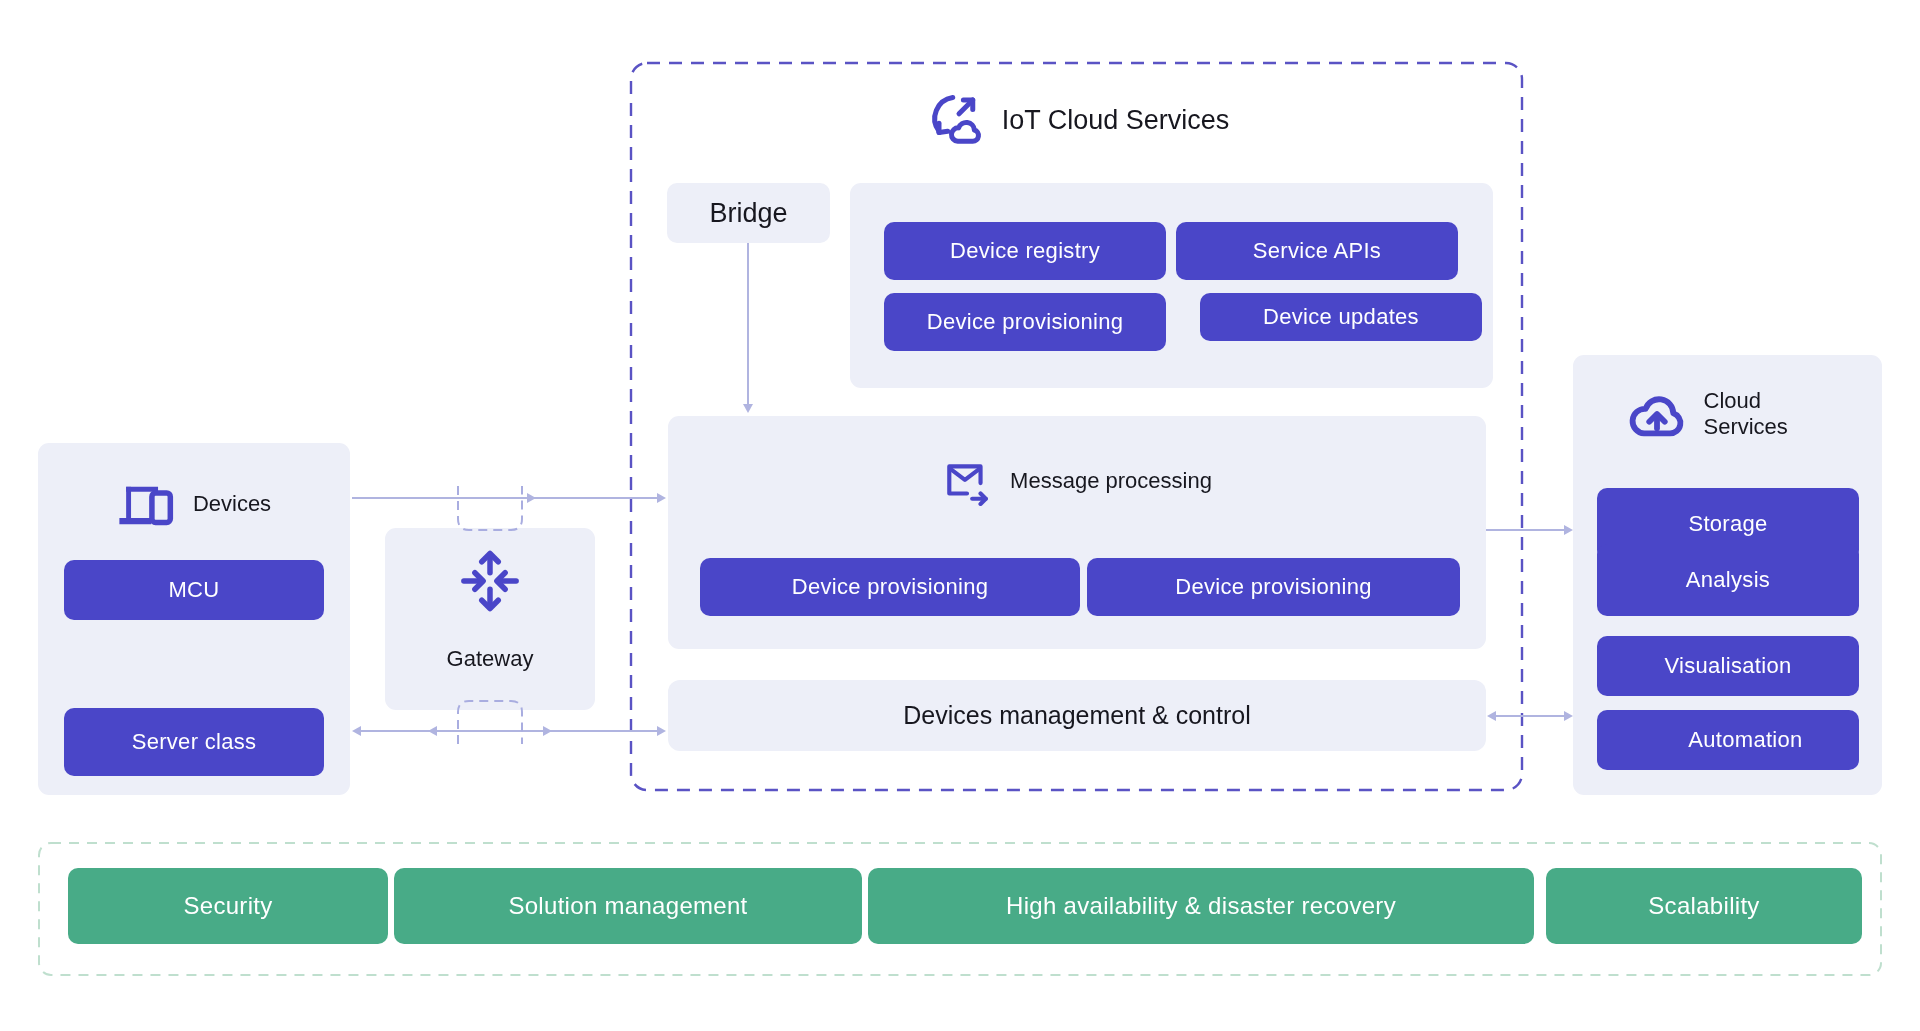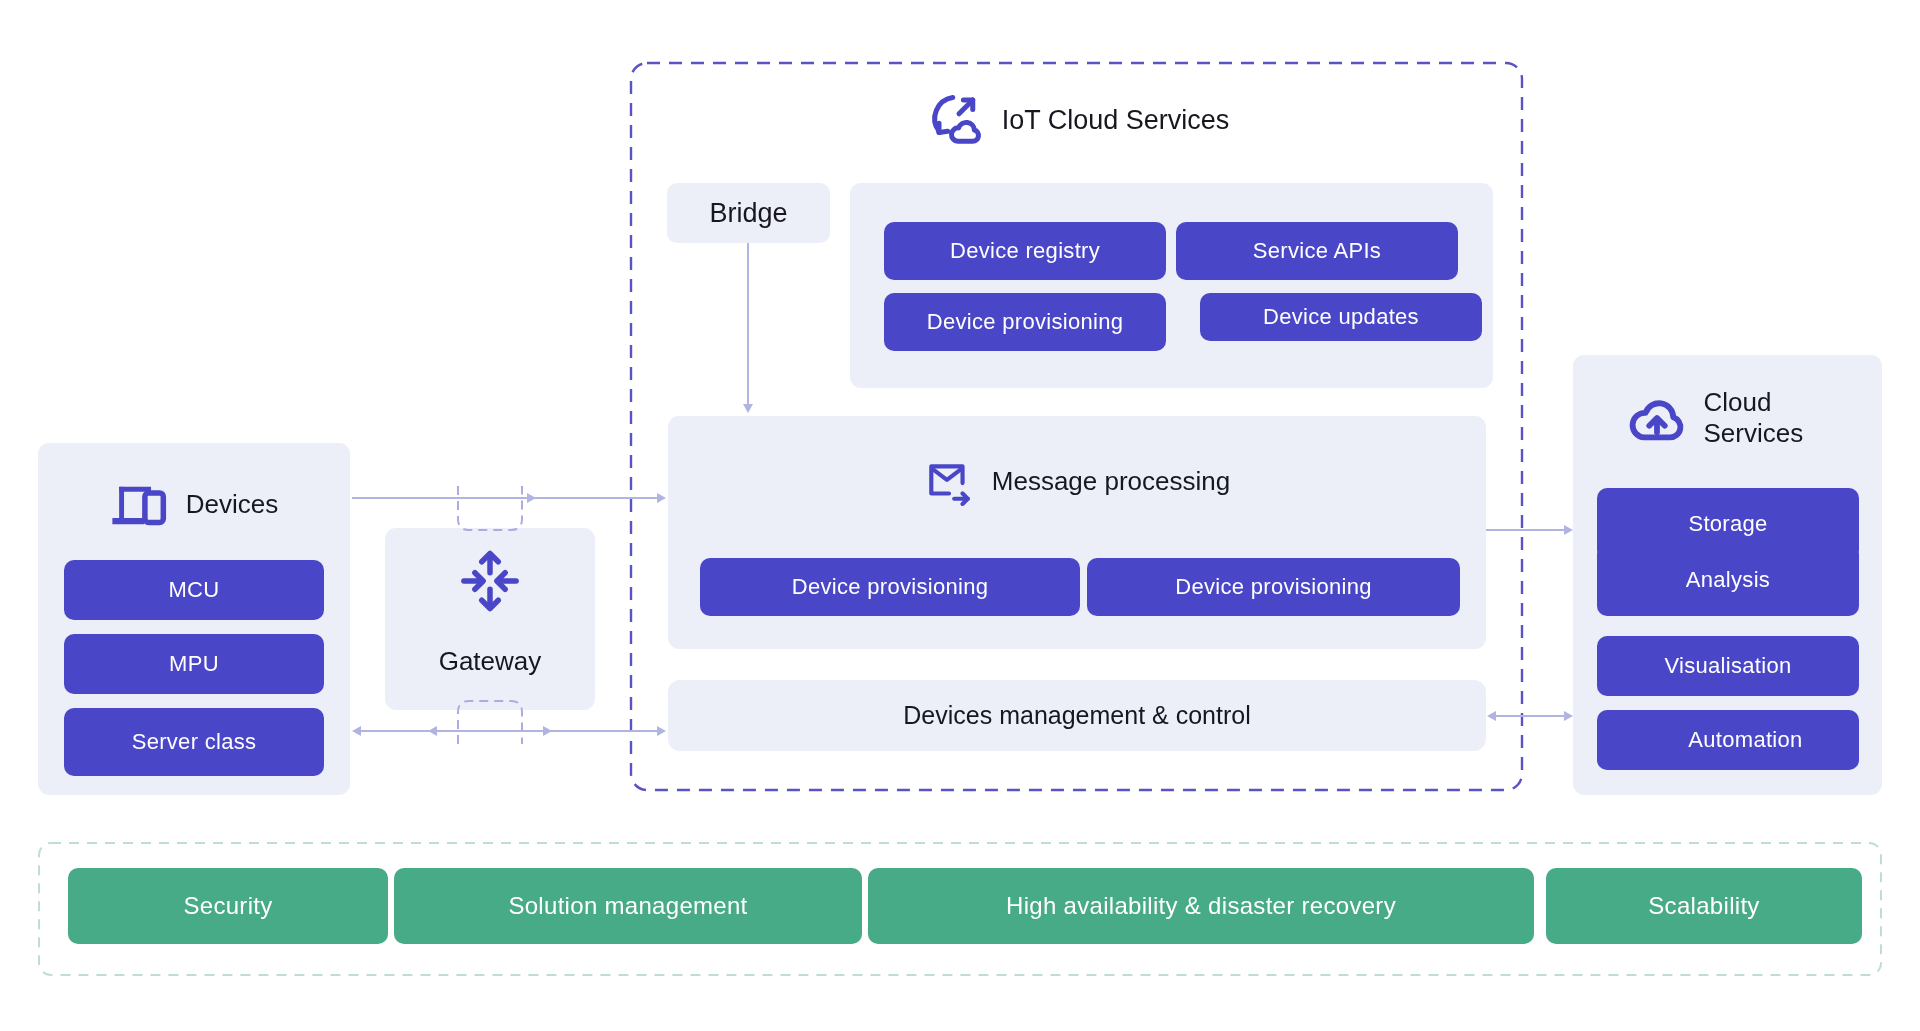--- a/index.html
+++ b/index.html
@@ -15,21 +15,21 @@
   body{background:#fff;font-family:"Liberation Sans","DejaVu Sans",sans-serif;}
   #canvas{position:relative;width:1920px;height:1031px;background:#fff;overflow:hidden;}
 
   .panel{position:absolute;background:var(--panel);border-radius:11px;}
   .node{position:absolute;background:var(--indigo);color:#fff;border-radius:10px;
         display:flex;align-items:center;justify-content:center;font-size:22px;letter-spacing:.3px;}
   .green-node{position:absolute;background:var(--green);color:#fff;border-radius:10px;
         display:flex;align-items:center;justify-content:center;font-size:24px;letter-spacing:.3px;}
   .hdr{position:absolute;display:flex;align-items:center;justify-content:center;gap:18px;
         color:var(--dark);width:100%;}
-  .hdr .title{font-size:26px;}
+  .hdr .title{font-size:22px;}
   .label-box{position:absolute;background:var(--panel);border-radius:10px;
         display:flex;align-items:center;justify-content:center;color:var(--dark);}
   svg.icon{flex:none;}
   #connector-layer{position:absolute;left:0;top:0;z-index:5;pointer-events:none;}
 </style>
 </head>
 <body>
 
 <div id="canvas">
 
@@ -37,21 +37,20 @@
     <div class="hdr" style="top:34px;gap:16px;">
       <svg class="icon" width="60" height="54" viewBox="0 0 48 44" fill="none" stroke="#4A46C8" stroke-width="4" stroke-linecap="square">
         <path d="M9 10 H31"></path>
         <path d="M9 10 V32"></path>
         <path d="M4 36 H25" stroke-width="5"></path>
         <rect x="28" y="13" width="15" height="24" rx="3" stroke-width="4.5"></rect>
       </svg>
       <span class="title">Devices</span>
     </div>
     <div class="node" style="left:26px;top:117px;width:260px;height:60px;">MCU</div>
-    <div class="node" style="left:26px;top:191px;width:260px;height:60px;">MPU</div>
     <div class="node" style="left:26px;top:265px;width:260px;height:68px;">Server class</div>
   </div>
 
   <div class="panel" style="left:385px;top:528px;width:210px;height:182px;">
     <div style="position:absolute;top:20px;width:100%;display:flex;justify-content:center;">
       <svg class="icon" width="66" height="66" viewBox="0 0 48 48" fill="none" stroke="#4A46C8" stroke-width="4" stroke-linecap="round" stroke-linejoin="round">
         <path d="M24 18 V7"></path>
           <path d="M18 10 L24 4 L30 10"></path>
         <path d="M24 30 V41"></path>
           <path d="M18 38 L24 44 L30 38"></path>

